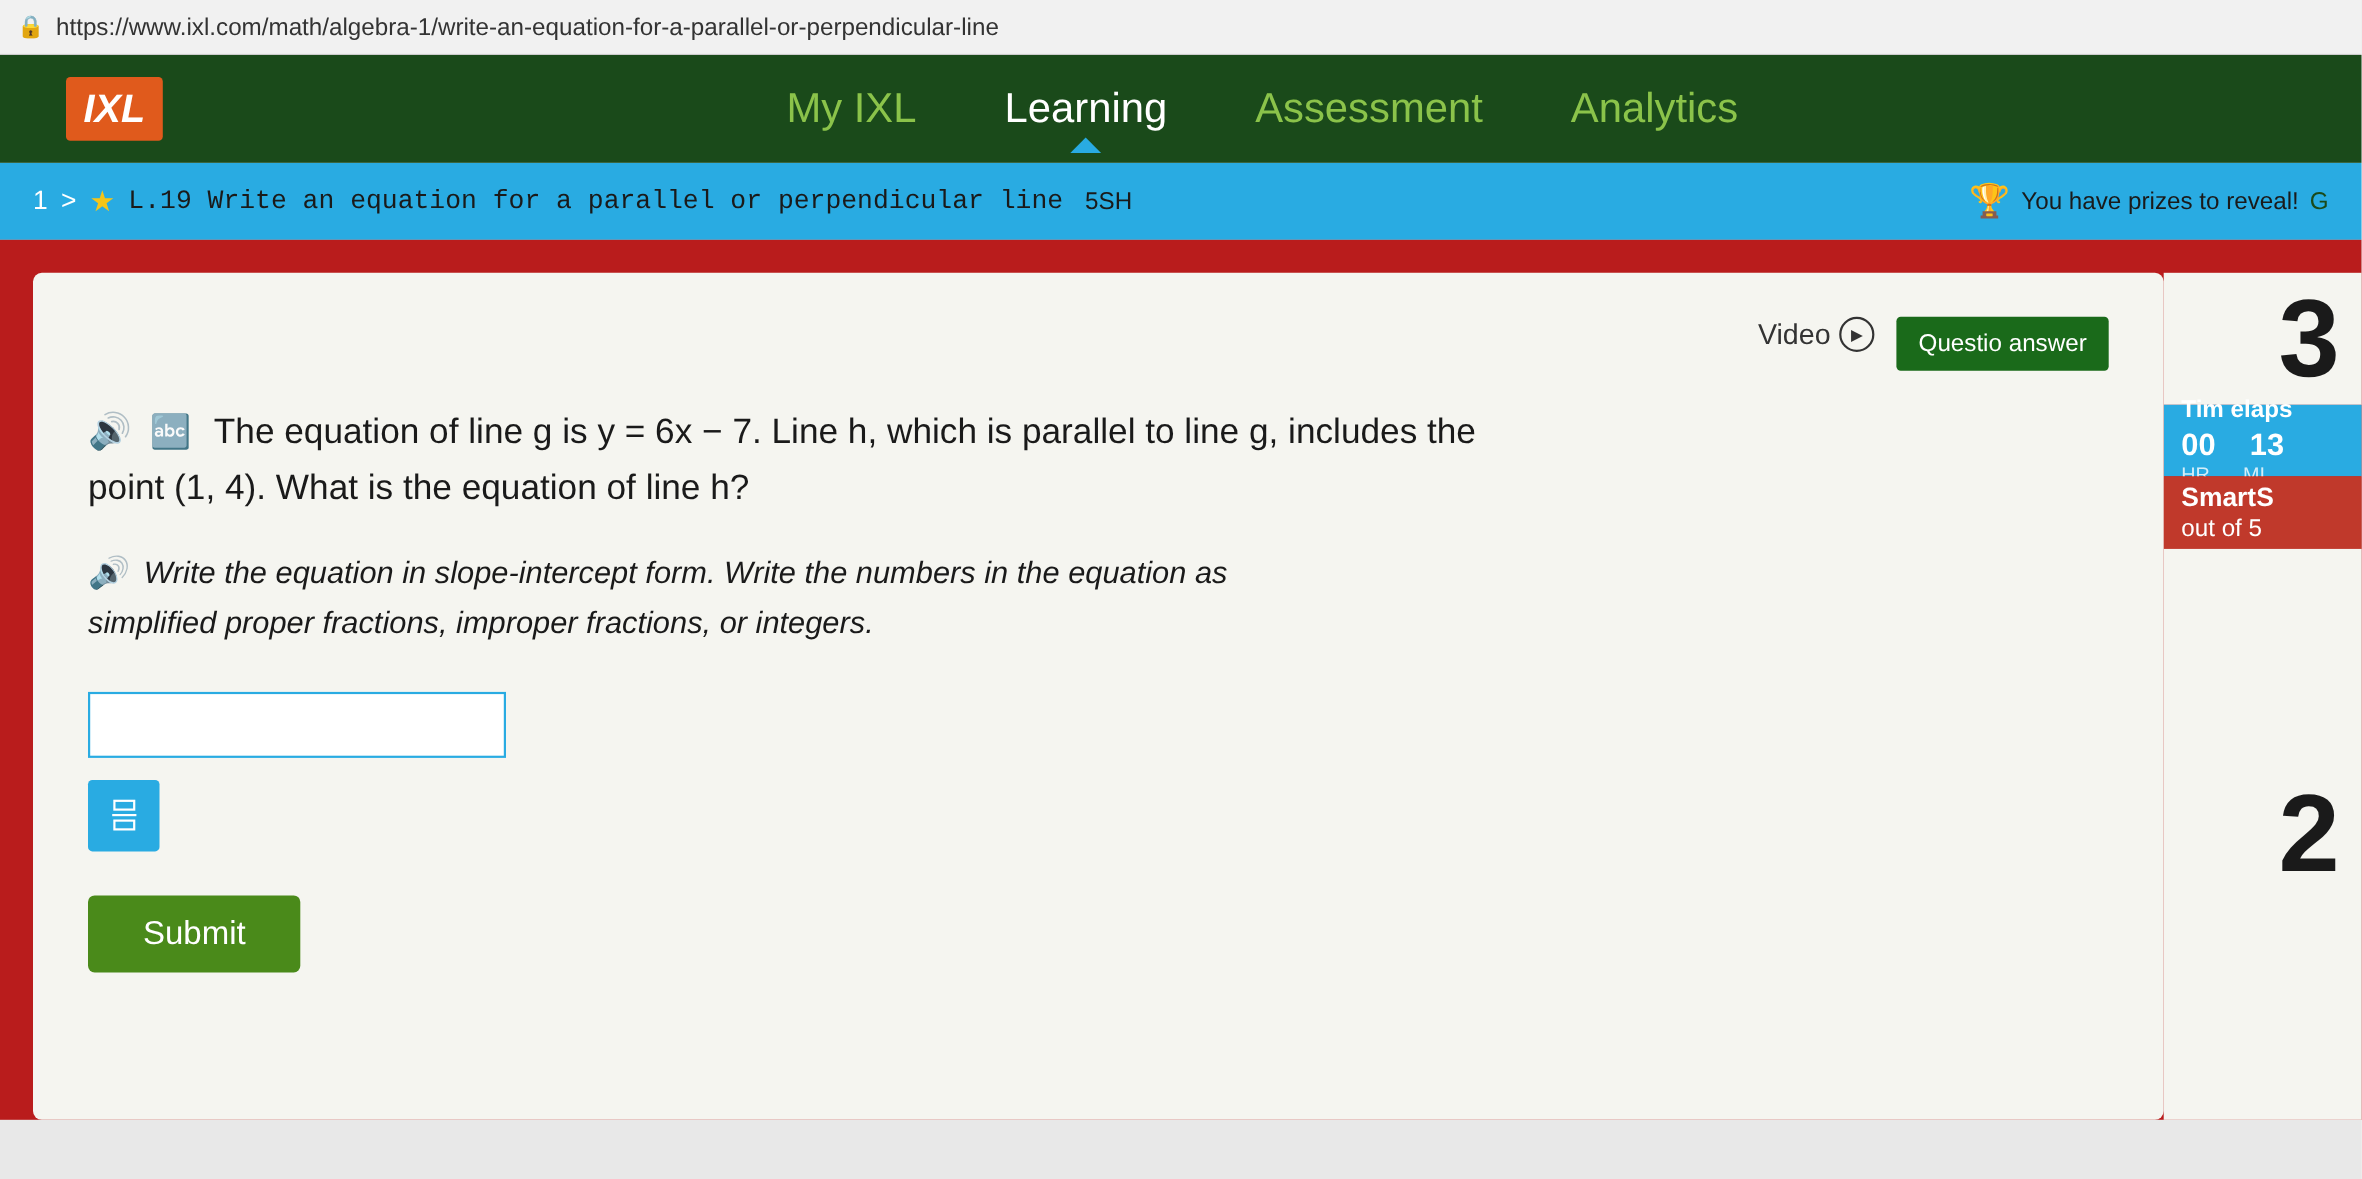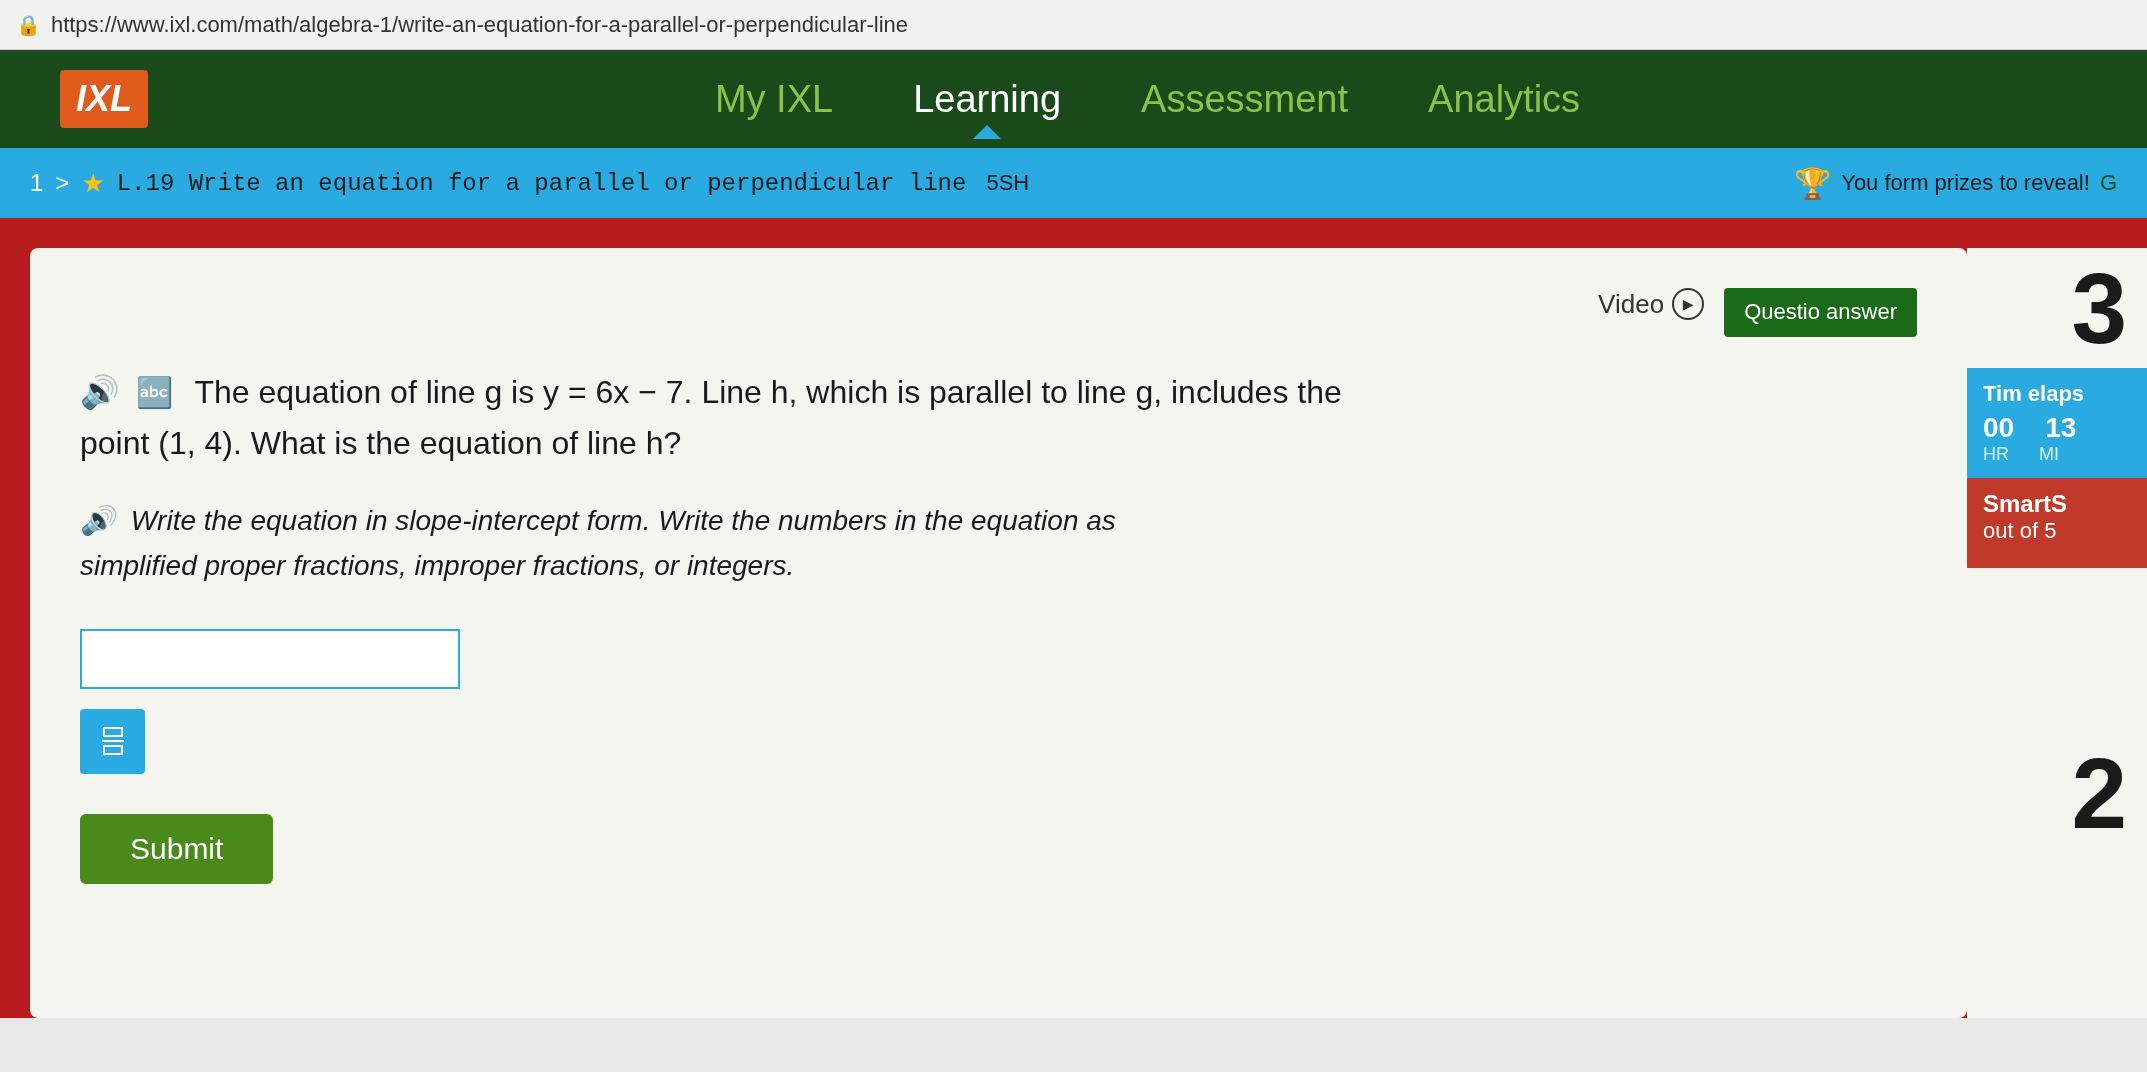--- a/index.html
+++ b/index.html
@@ -274,21 +274,21 @@
       font-size: 100px;
       font-weight: bold;
       color: #1a1a1a;
     }
 
     
     .timer-section {
       background: #29abe2;
       color: white;
       padding: 12px 16px;
-      height: 110px;
+      height: 65px;
       display: flex;
       flex-direction: column;
       justify-content: center;
     }
     .timer-label {
       font-size: 22px;
       font-weight: bold;
       line-height: 1.2;
     }
     .timer-value {
@@ -299,24 +299,24 @@
     .timer-subtext {
       font-size: 18px;
       color: rgba(255,255,255,0.8);
     }
 
     
     .smartscore-section {
       background: #c0392b;
       color: white;
       padding: 12px 16px;
-      height: 90px;
+      height: 66px;
       display: flex;
       flex-direction: column;
-      justify-content: flex-start;
+      justify-content: center;
     }
     .smartscore-label {
       font-size: 24px;
       font-weight: bold;
     }
     .smartscore-value {
       font-size: 22px;
     }
 
     
@@ -356,21 +356,21 @@
 <div class="breadcrumb-bar">
   <div class="breadcrumb">
     <span class="number">1</span>
     <span class="chevron">&gt;</span>
     <span class="star">★</span>
     <span class="lesson-title">L.19 Write an equation for a parallel or perpendicular line</span>
     <span class="lesson-code">5SH</span>
   </div>
   <div class="prizes-section">
     <span class="trophy-icon">🏆</span>
-    <span class="prizes-text">You form prizes to reveal!</span>
+    <span class="prizes-text">You have prizes to reveal!</span>
     <span>G</span>
   </div>
 </div>
 
 <div class="main-content">
 
   <div class="question-area">
 
     
     <div class="question-header">

